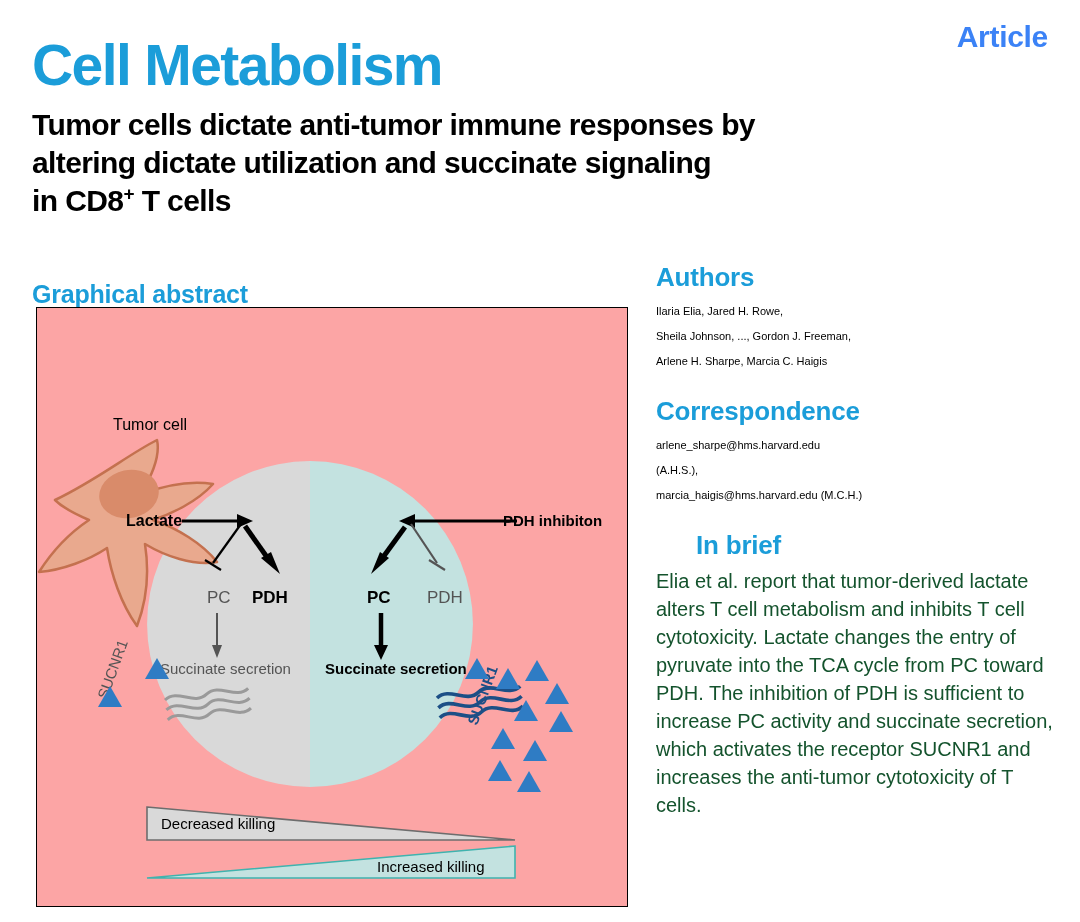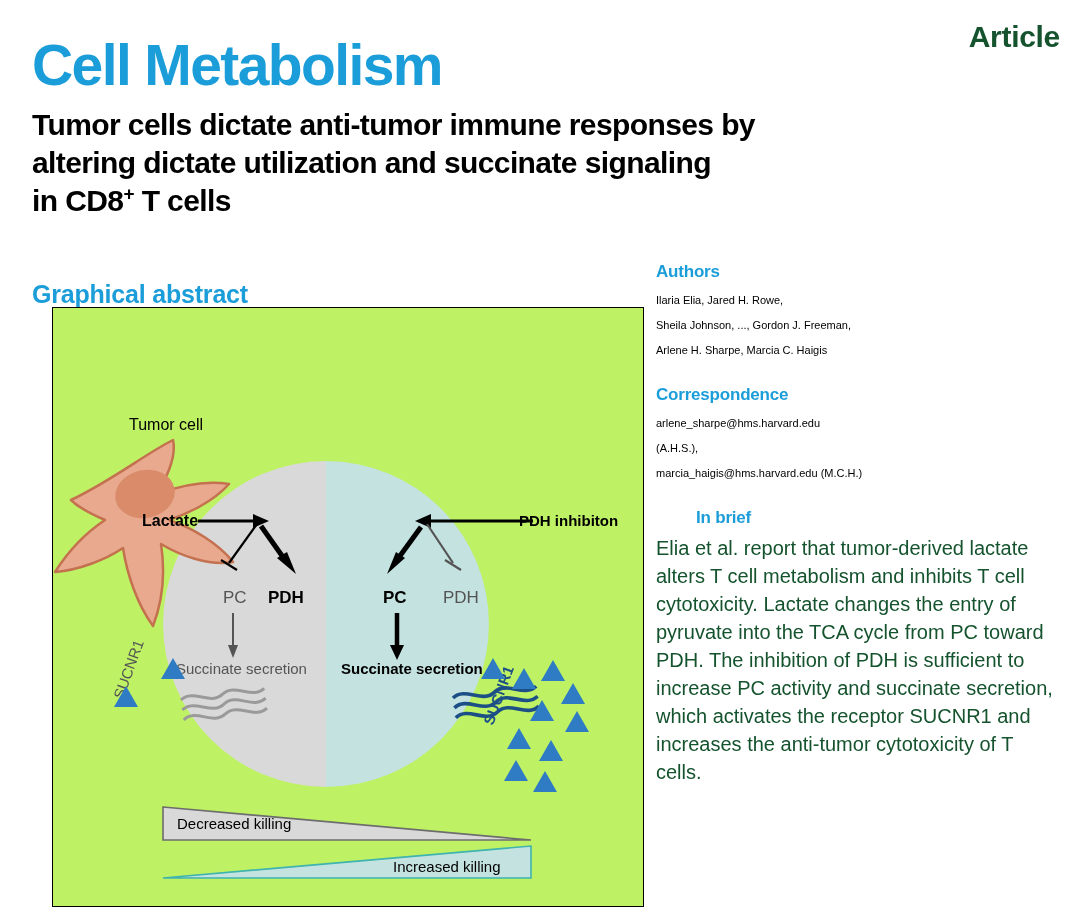--- a/index.html
+++ b/index.html
@@ -19,24 +19,24 @@
     position: relative;
     width: 1080px;
     height: 922px;
     padding: 0;
     box-sizing: border-box;
   }
   
   .article-tag {
     position: absolute;
     top: 20px;
-    right: 20px;
+    right: 32px;
     font-size: 30px;
     font-weight: bold;
-    color: #14532d;
+    color: #3b82f6;
     letter-spacing: -0.3px;
   }
   .journal-title {
     position: absolute;
     top: 32px;
     left: 32px;
     font-size: 57px;
     font-weight: bold;
     color: #1b9dd9;
     letter-spacing: -1.6px;
@@ -63,38 +63,38 @@
     top: 280px;
     left: 32px;
     font-size: 25px;
     font-weight: bold;
     color: #1b9dd9;
     letter-spacing: -0.2px;
   }
   .ga-box {
     position: absolute;
     top: 307px;
-    left: 52px;
+    left: 36px;
     width: 592px;
     height: 600px;
     border: 1.5px solid #000;
-    background: #bef264;
+    background: #fca5a5;
     box-sizing: border-box;
     overflow: hidden;
   }
   .ga-svg { display:block; }
   
   .right-col {
     position: absolute;
     top: 262px;
     left: 656px;
     width: 400px;
   }
   .sec-head {
-    font-size: 17px;
+    font-size: 26px;
     font-weight: bold;
     color: #1b9dd9;
     margin: 0 0 6px 0;
     letter-spacing: -0.2px;
   }
   .sec-head.inbrief { margin-top: 22px; margin-left: 40px; }
   .sec-head.corr { margin-top: 22px; }
   .authors-line, .corr-line {
     font-size: 11px;
     line-height: 25px;

